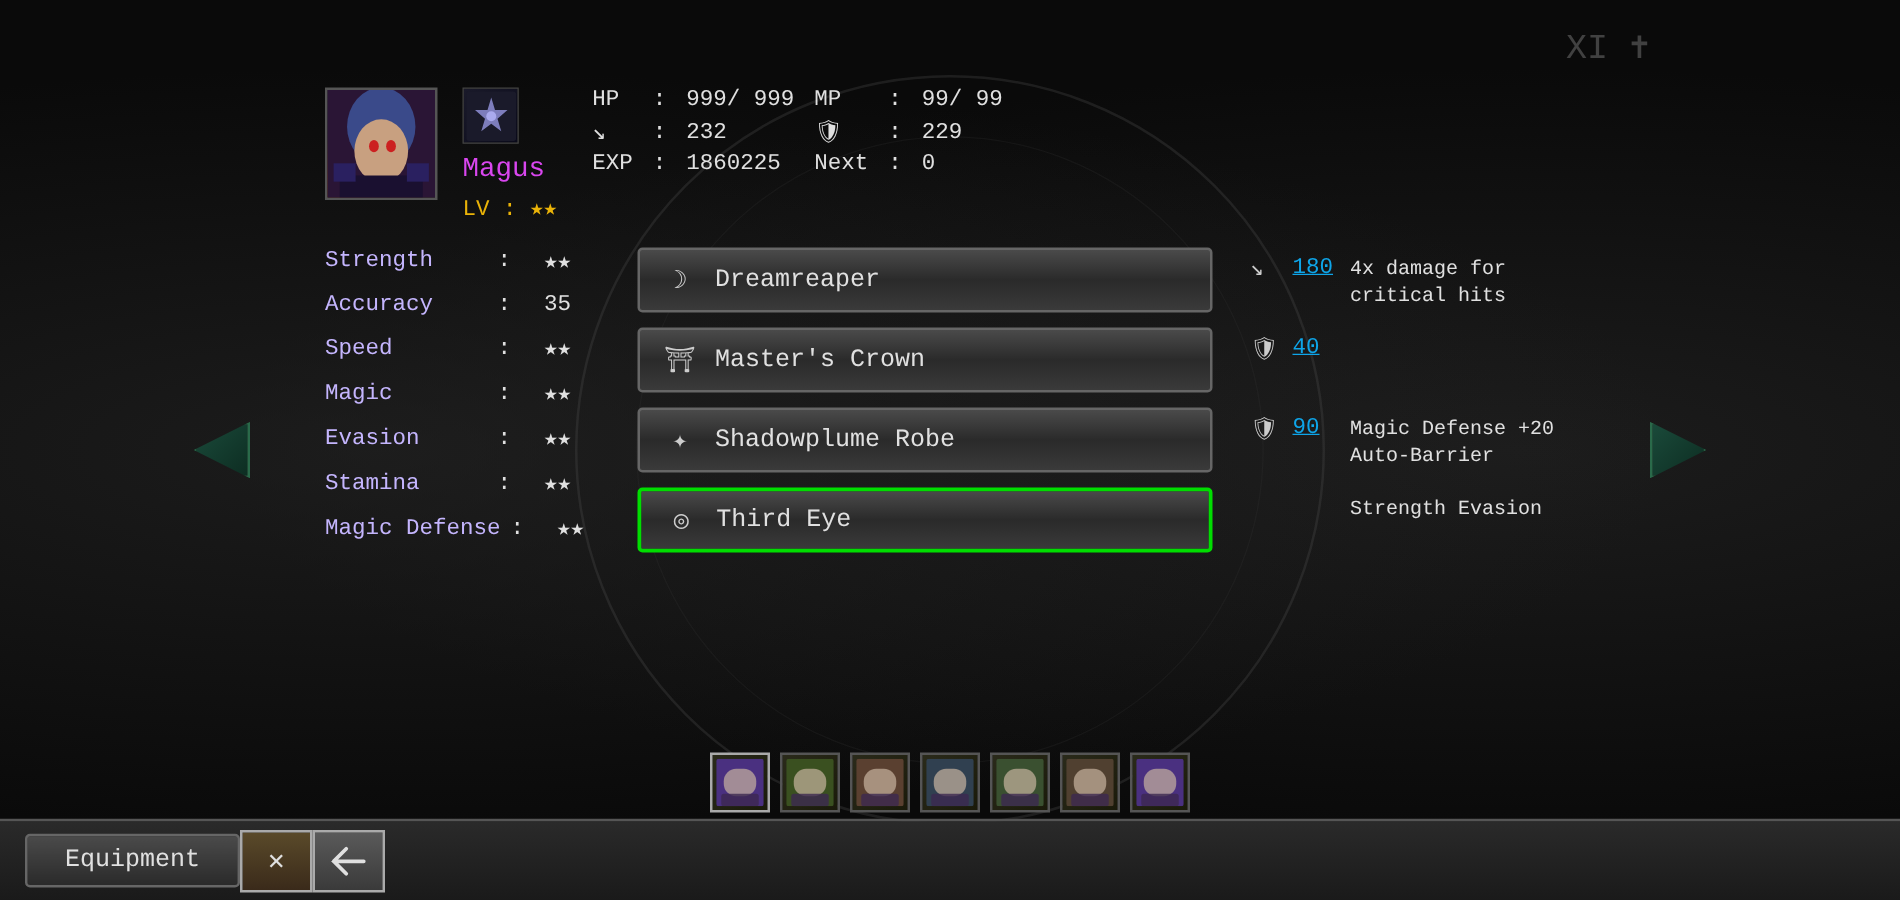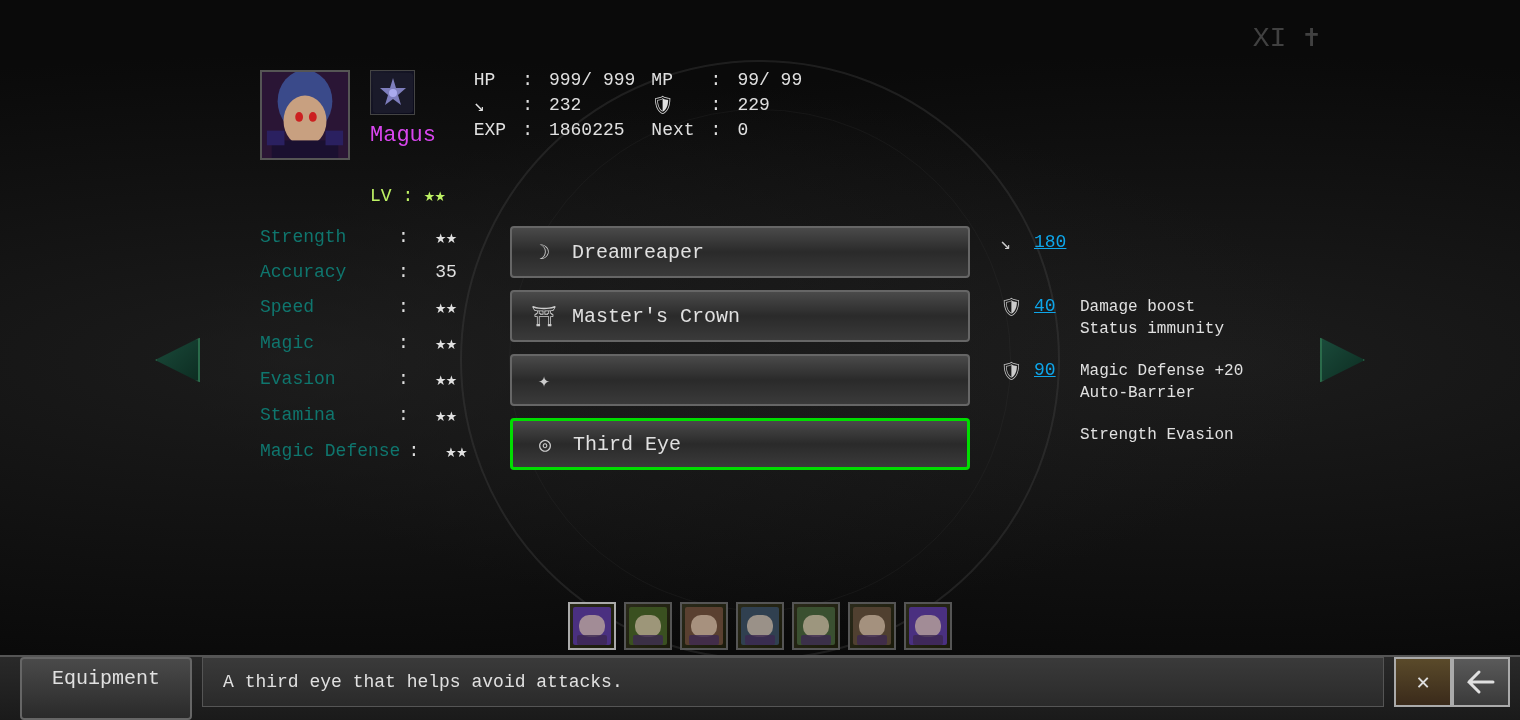--- a/index.html
+++ b/index.html
@@ -134,22 +134,21 @@
       flex-shrink: 0;
     }
 
     .char-name {
       font-size: 22px;
       color: #d946ef;
     }
 
     .char-level {
       font-size: 18px;
-      color: #bef264;
-      margin-top: 28px;
+      color: #eab308;
     }
 
     .char-stats-right {
       margin-left: 8px;
       display: grid;
       grid-template-columns: auto auto auto auto auto auto;
       gap: 4px 16px;
       font-size: 18px;
       align-items: center;
     }
@@ -167,21 +166,21 @@
     }
 
     .stat-row {
       display: flex;
       align-items: center;
       gap: 8px;
       margin-bottom: 14px;
       font-size: 18px;
     }
 
-    .stat-name { min-width: 130px; color: #0f766e; }
+    .stat-name { min-width: 130px; color: #c4b5fd; }
     .stat-sep { color: #e0e0e0; }
     .stat-number { color: #e0e0e0; text-align: right; min-width: 40px; }
 
     
     .equipment-slots {
       flex: 1;
       display: flex;
       flex-direction: column;
       gap: 12px;
     }
@@ -280,20 +279,21 @@
     
     .bottom-bar {
       position: absolute;
       bottom: 0;
       left: 0;
       right: 0;
       height: 65px;
       background: linear-gradient(180deg, #2a2a2a, #1a1a1a);
       border-top: 2px solid #555;
       display: flex;
+      align-items: center;
     }
 
     .bottom-tab {
       background: linear-gradient(180deg, #4a4a4a, #2a2a2a);
       border: 2px solid #666;
       border-radius: 4px;
       padding: 8px 30px;
       font-size: 20px;
       color: #e0e0e0;
       margin-left: 20px;
@@ -467,37 +467,38 @@
     <div class="equip-btn">
       <span class="equip-icon">☽</span>
       <span class="equip-name">Dreamreaper</span>
     </div>
         <div class="equip-btn">
       <span class="equip-icon">⛩</span>
       <span class="equip-name">Master's Crown</span>
     </div>
         <div class="equip-btn">
       <span class="equip-icon">✦</span>
+      <span class="equip-name">Shadowplume Robe</span>
     </div>
         <div class="equip-btn selected">
       <span class="equip-icon">◎</span>
       <span class="equip-name">Third Eye</span>
     </div>
       </div>
 
     <div class="right-info">
 
     <div class="equip-detail">
       <span class="equip-detail-icon">↘</span>
       <span class="equip-detail-num">180</span>
+      <span class="equip-detail-text">4x damage for<br>critical hits</span>
     </div>
         <div class="equip-detail">
       <span class="equip-detail-icon">🛡</span>
       <span class="equip-detail-num">40</span>
-      <span class="equip-detail-text">Damage boost<br>Status immunity</span>
     </div>
         <div class="equip-detail">
       <span class="equip-detail-icon">🛡</span>
       <span class="equip-detail-num">90</span>
       <span class="equip-detail-text">Magic Defense +20<br>Auto-Barrier</span>
     </div>
         <div class="equip-detail">
       <span class="equip-detail-icon"></span>
       <span class="equip-detail-num"></span>
       <span class="equip-detail-text">Strength Evasion</span>
@@ -554,21 +555,20 @@
       <svg width="38" height="38" viewBox="0 0 38 38">
         <rect width="38" height="38" fill="#4a3080" rx="2"></rect>
         <rect x="6" y="8" width="26" height="22" fill="rgba(200,180,160,0.7)" rx="10"></rect>
         <rect x="4" y="28" width="30" height="10" fill="rgba(60,40,80,0.8)" rx="2"></rect>
       </svg>
     </div>
   </div>
 
 <div class="bottom-bar">
   <div class="bottom-tab">Equipment</div>
-  <div class="bottom-desc">A third eye that helps avoid attacks.</div>
   <div class="bottom-btns">
     <div class="bottom-btn x-btn">✕</div>
     <div class="bottom-btn back-btn">
       <svg width="32" height="28" viewBox="0 0 32 28">
         <path d="M14 4 L4 14 L14 24 M4 14 L28 14" stroke="#e0e0e0" stroke-width="3" fill="none" stroke-linecap="round"></path>
       </svg>
     </div>
   </div>
 </div>
 

